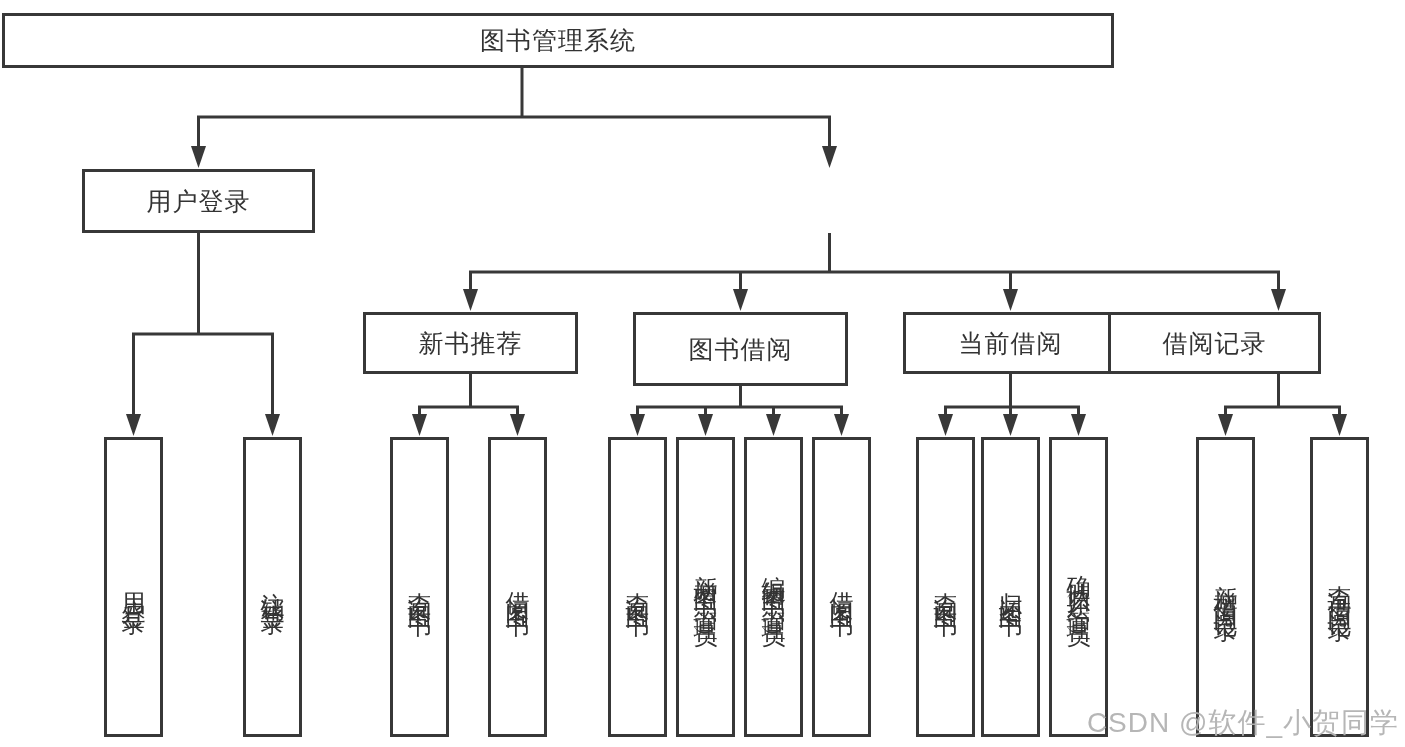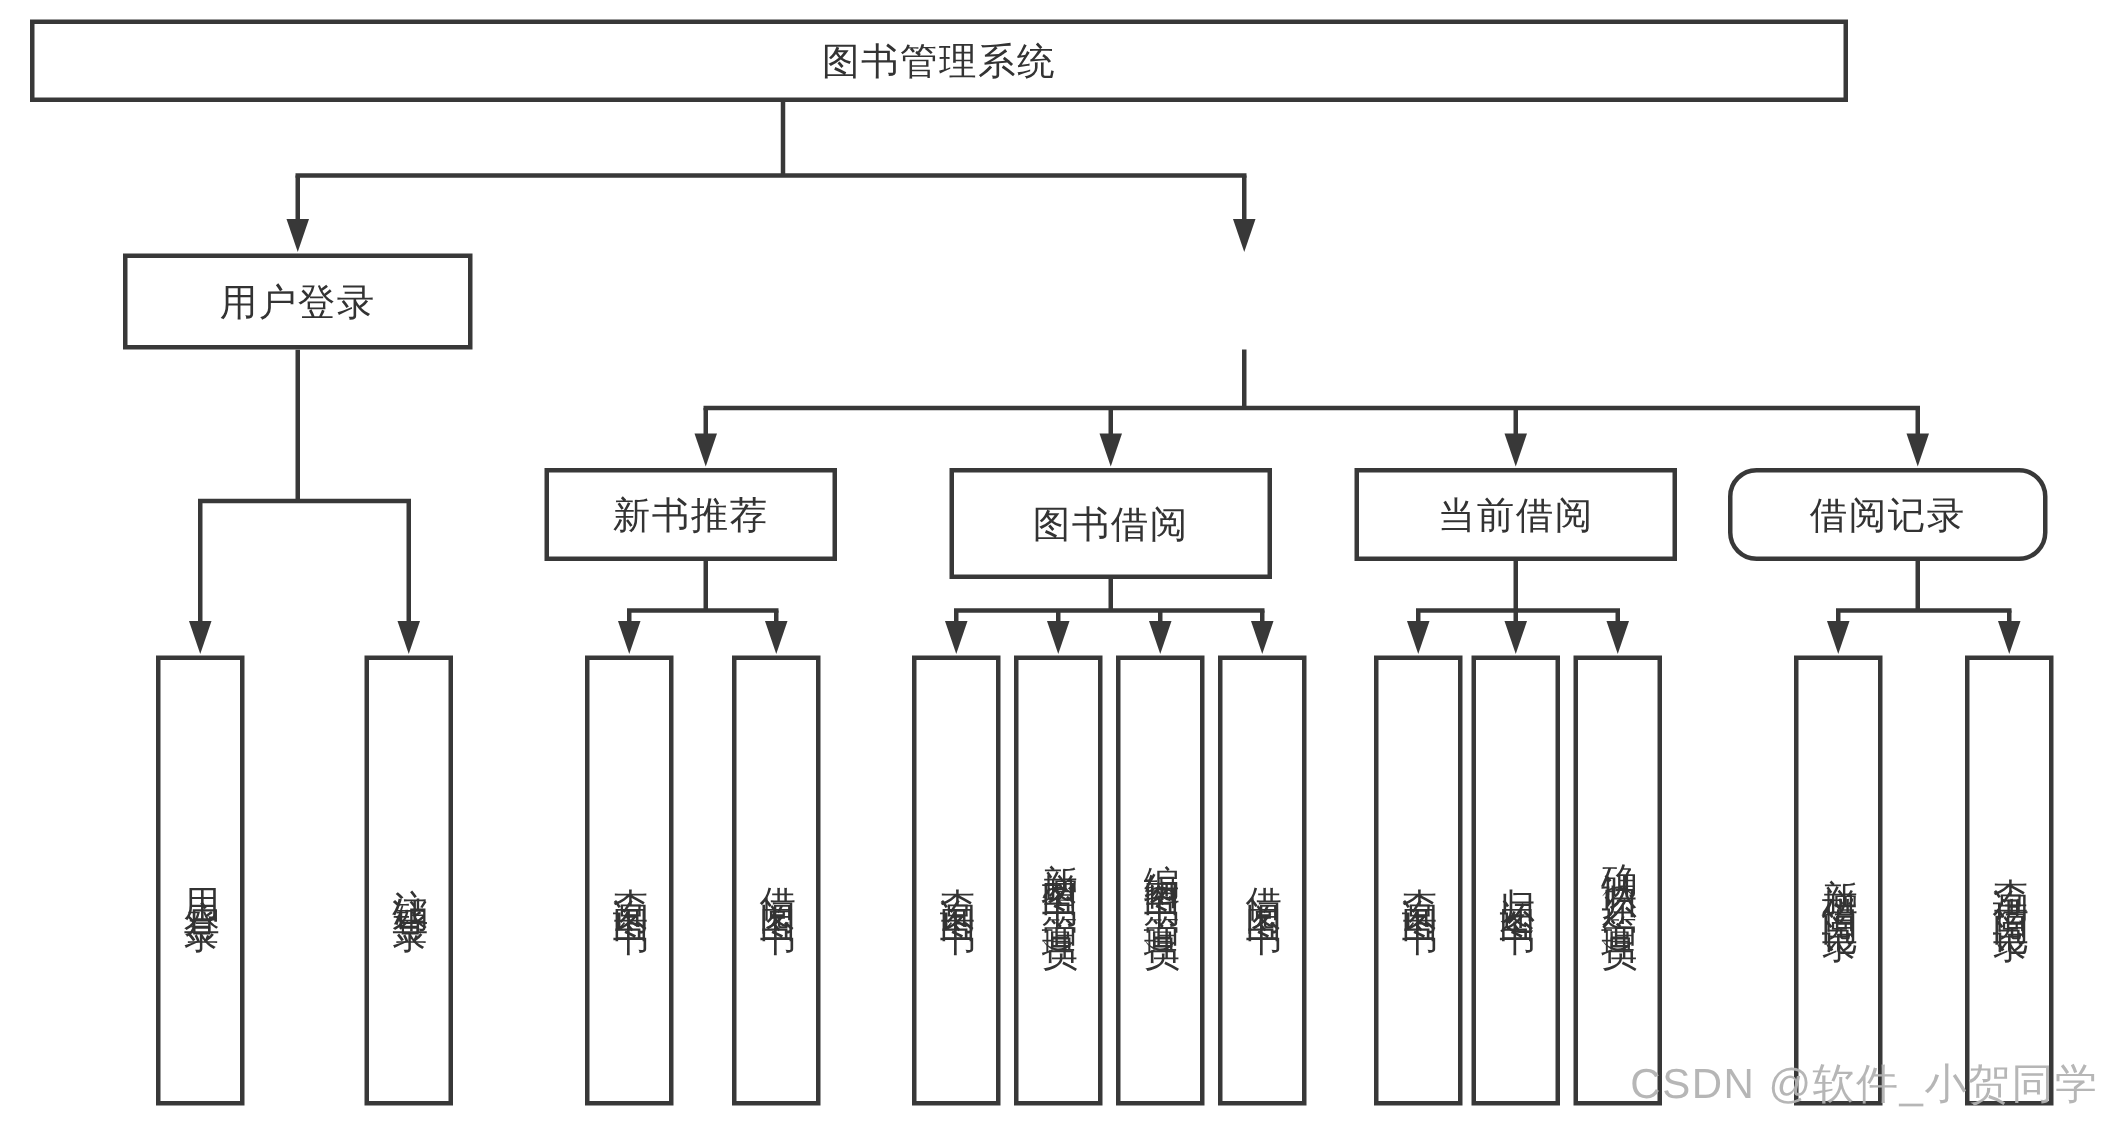--- a/index.html
+++ b/index.html
@@ -7,27 +7,27 @@
        font-family:"Liberation Sans","DejaVu Sans",sans-serif;}
   #stage{position:absolute;left:0;top:0;width:1405px;height:747px;}
   #wires{position:absolute;left:0;top:0;z-index:1;}
   .box{position:absolute;z-index:2;background:#ffffff;border:3px solid #383838;
        box-sizing:border-box;display:flex;align-items:center;justify-content:center;
        color:#333333;}
   .h{font-size:25px;letter-spacing:1px;white-space:nowrap;}
   .v span{writing-mode:vertical-rl;font-size:24px;letter-spacing:7px;line-height:1;
           white-space:nowrap;}
   
-  .n-root{left:20px;top:13px;width:1212px;height:55px;}
+  .n-root{left:2px;top:13px;width:1112px;height:55px;}
   .n-userlogin{left:82px;top:169px;width:233px;height:64px;}
   .n-bookmgmt{left:712px;top:169px;width:235px;height:64px;}
-  .n-newbook{left:363px;top:312px;width:195px;height:62px;}
+  .n-newbook{left:363px;top:312px;width:215px;height:62px;}
   .n-borrow{left:633px;top:312px;width:215px;height:74px;}
   .n-current{left:903px;top:312px;width:215px;height:62px;}
-  .n-records{left:1152px;top:312px;width:213px;height:62px;border-radius:19px;}
+  .n-records{left:1108px;top:312px;width:213px;height:62px;}
   .leaf{top:437px;width:59px;height:300px;}
   .l1a{left:104px;} .l1b{left:243px;}
   .l2a{left:390px;} .l2b{left:488px;}
   .l3a{left:608px;} .l3b{left:676px;} .l3c{left:744px;} .l3d{left:812px;}
   .l4a{left:916px;} .l4b{left:981px;} .l4c{left:1049px;}
   .l5a{left:1196px;} .l5b{left:1310px;}
   #watermark{position:absolute;z-index:5;right:6px;bottom:5px;font-size:28px;
              color:rgba(178,178,178,0.95);letter-spacing:1px;white-space:nowrap;}
 </style>
 </head>

